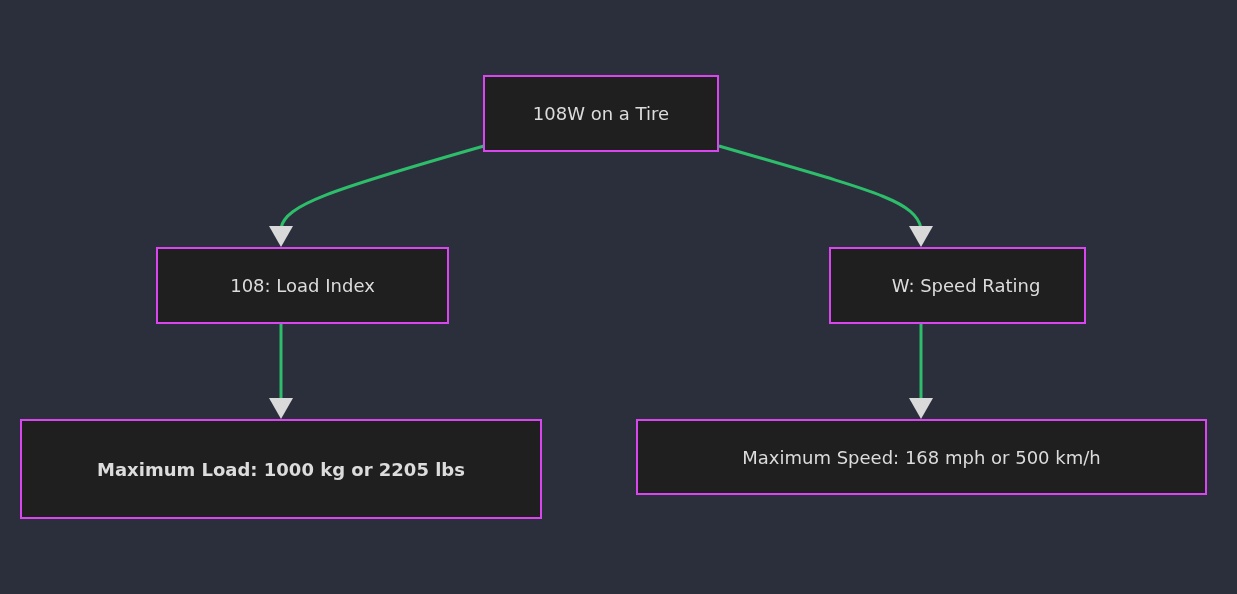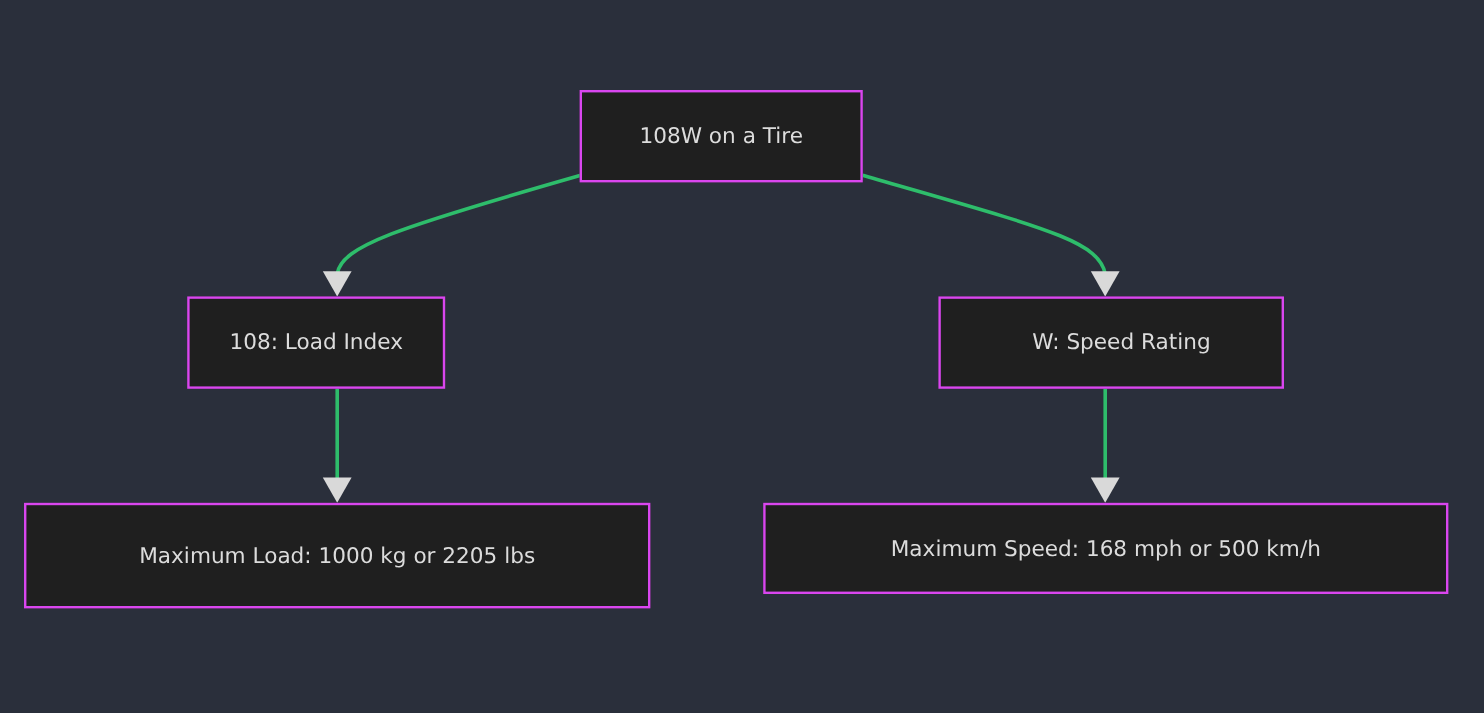--- a/index.html
+++ b/index.html
@@ -18,16 +18,16 @@
   <path d="M719,146 C870,190 915,200 921,228" stroke="#2ebd6b" stroke-width="3" fill="none"></path>
   <path d="M281,323 L281,400" stroke="#2ebd6b" stroke-width="3" fill="none"></path>
   <path d="M921,323 L921,400" stroke="#2ebd6b" stroke-width="3" fill="none"></path>
   <polygon points="269,226 293,226 281,247" fill="#d9d9d9"></polygon>
   <polygon points="909,226 933,226 921,247" fill="#d9d9d9"></polygon>
   <polygon points="269,398 293,398 281,419" fill="#d9d9d9"></polygon>
   <polygon points="909,398 933,398 921,419" fill="#d9d9d9"></polygon>
 </svg>
 
 <div class="node" style="left:483px;top:75px;width:236px;height:77px;">108W on a Tire</div>
-<div class="node" style="left:156px;top:247px;width:215px;height:77px;text-align:center;">108: Load Index</div>
-<div class="node" style="left:782px;top:247px;width:288px;height:77px;padding-left:17px;">W: Speed Rating</div>
-<div class="node" style="left:20px;top:419px;width:522px;height:88px;">Maximum Load: 1000 kg or 2205 lbs</div>
+<div class="node" style="left:156px;top:247px;width:293px;height:77px;text-align:center;">108: Load Index</div>
+<div class="node" style="left:829px;top:247px;width:257px;height:77px;padding-left:17px;">W: Speed Rating</div>
+<div class="node" style="left:20px;top:419px;width:522px;height:100px;font-weight:bold;">Maximum Load: 1000 kg or 2205 lbs</div>
 <div class="node" style="left:636px;top:419px;width:571px;height:76px;">Maximum Speed: 168 mph or 500 km/h</div>
 
 </body></html>

